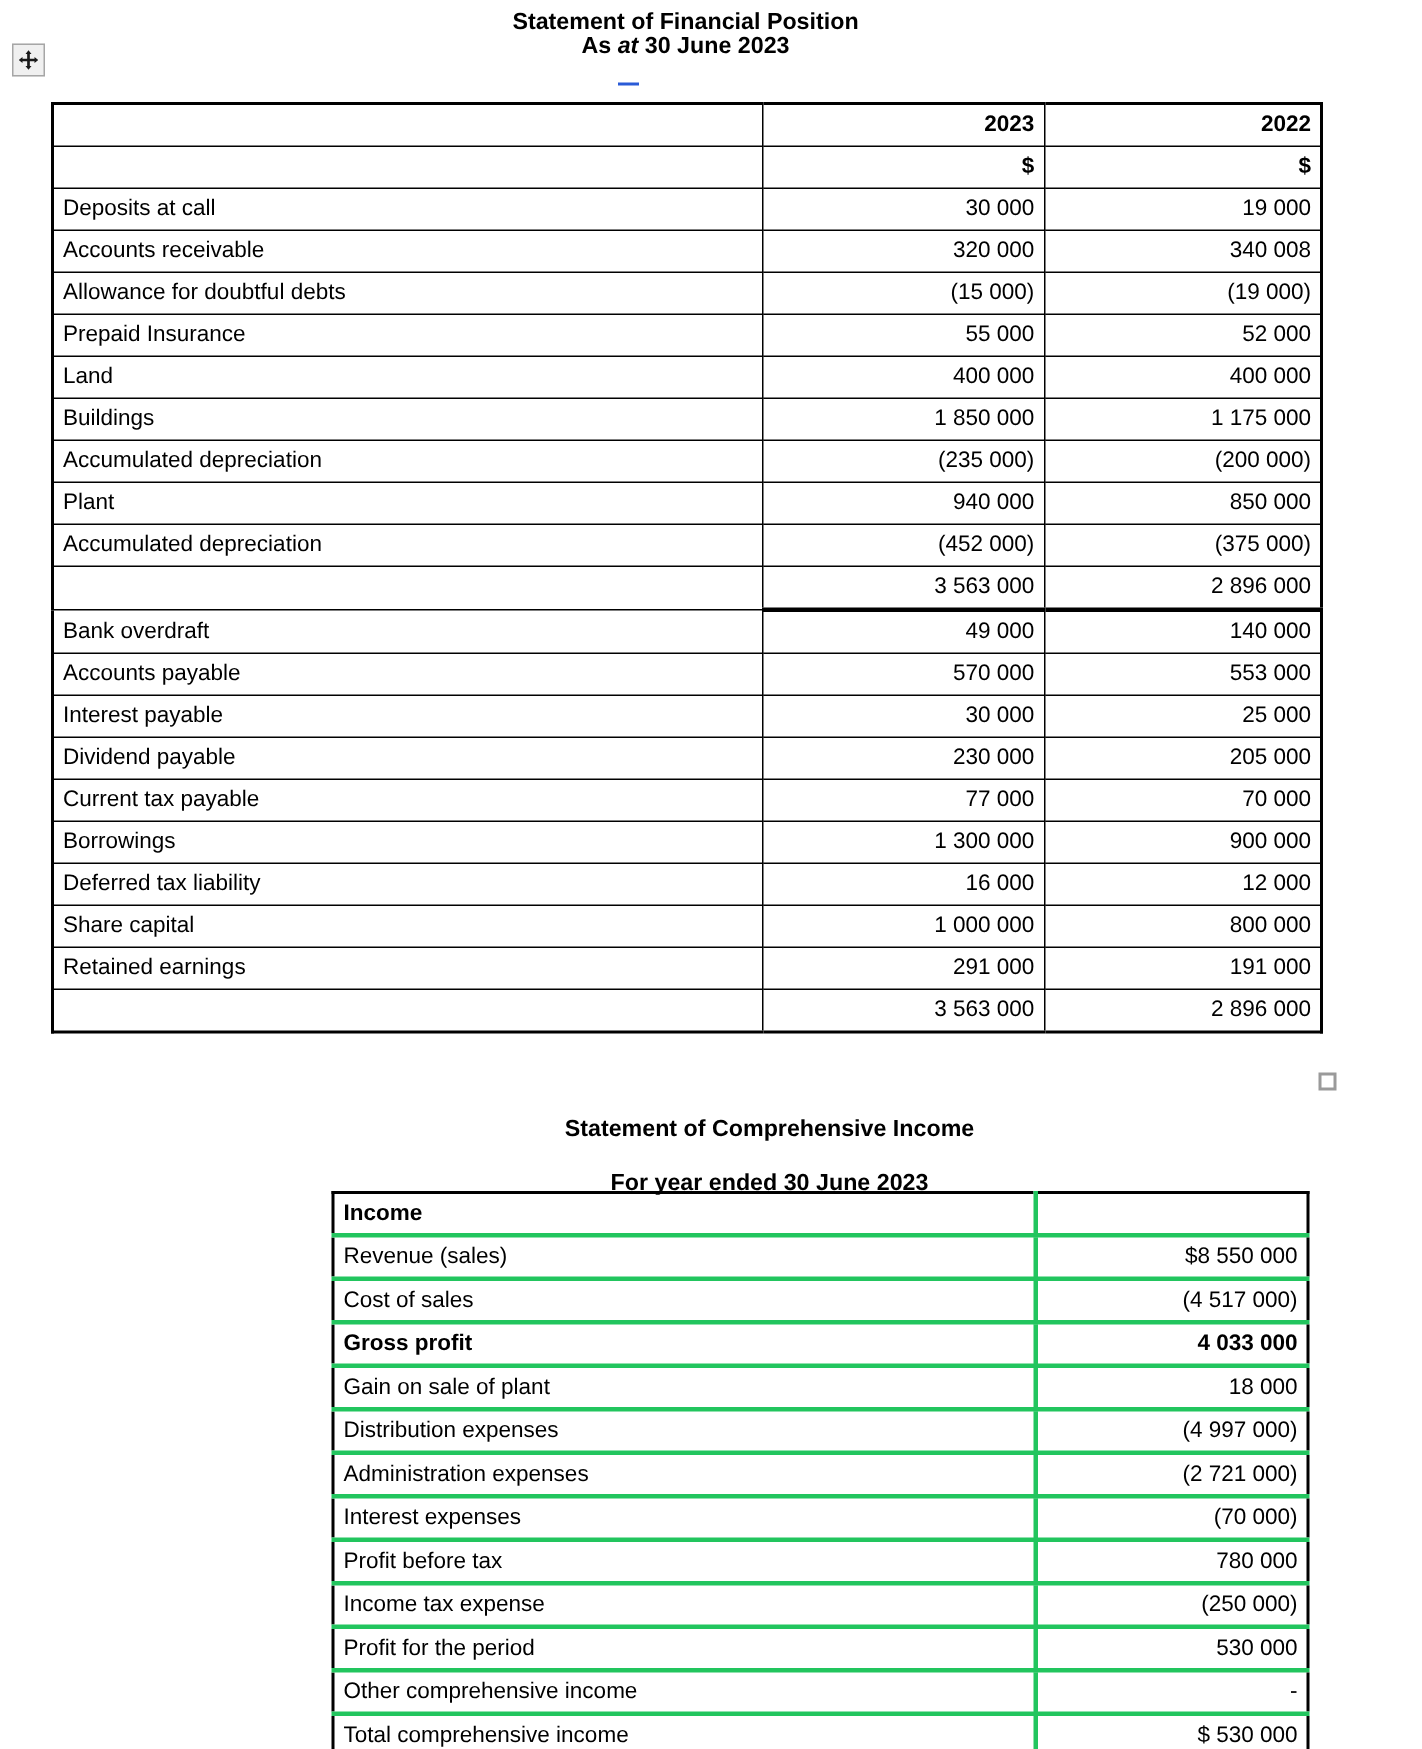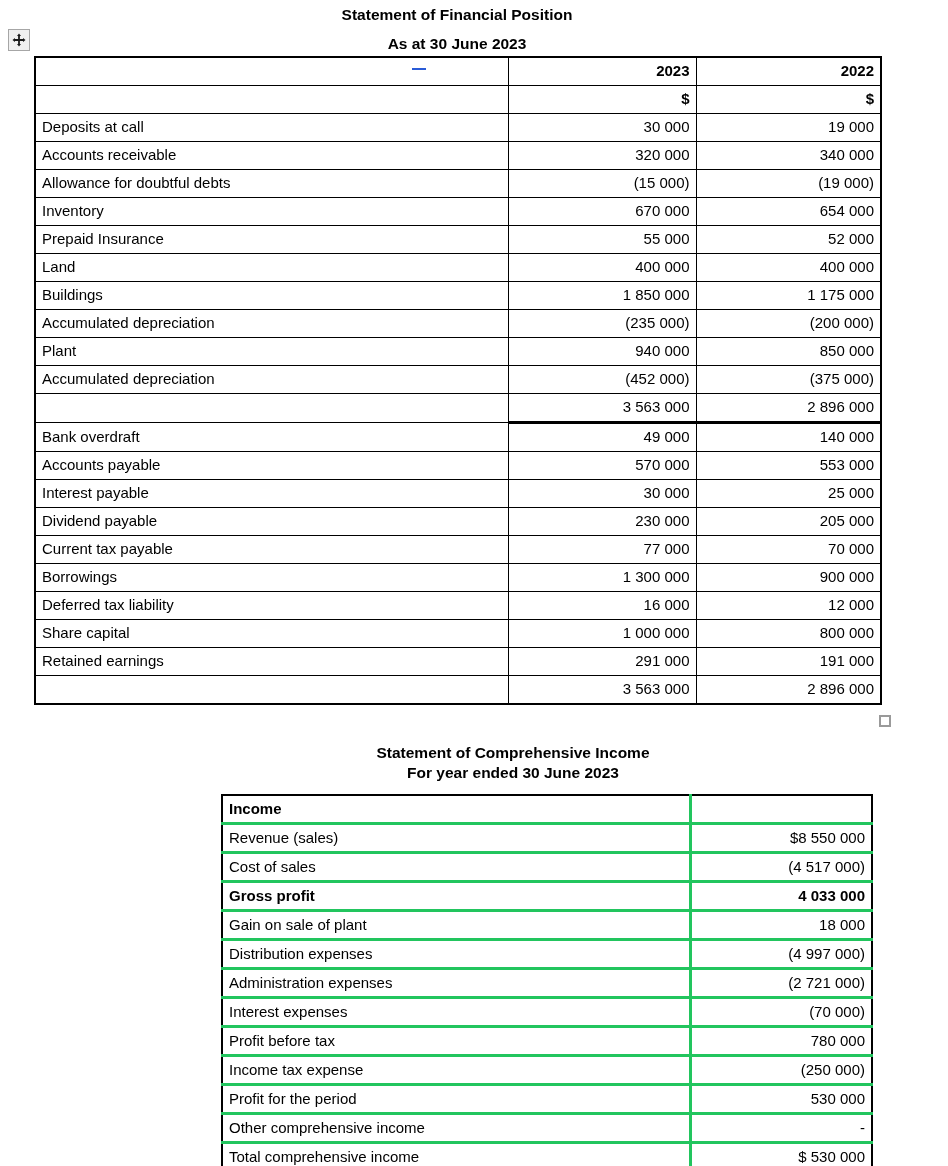--- a/index.html
+++ b/index.html
@@ -53,35 +53,36 @@
   }
   .doc-subtitle {
     font-weight: bold;
     font-size: 15.5px;
     text-align: center;
     line-height: 1.0;
   }
   .grammar-mark {
     border-bottom: 2px double #2a5bd7;
     padding-bottom: 16px;
+    font-style: italic;
   }
 
   
   #sfp-title-block {
     position: absolute;
     left: 34px;
     top: 7px;
     width: 846px;
   }
-  #sfp-title-block .doc-title { margin-bottom: 13px; }
+  #sfp-title-block .doc-title { }
 
   #sfp-wrap {
     position: absolute;
     left: 34px;
-    top: 56px;
+    top: 68px;
     width: 722px;
   }
 
   table.fin {
     border-collapse: collapse;
     table-layout: fixed;
     width: 100%;
     font-size: 15px;
   }
   table.fin td {
@@ -112,21 +113,21 @@
   
   tr.grand td.num { border-top: 1px solid #000; }
 
   
   #sci-title-block {
     position: absolute;
     left: 188px;
     top: 745px;
     width: 650px;
   }
-  #sci-title-block .doc-title { margin-bottom: 4px; }
+  #sci-title-block .doc-title { margin-bottom: 20px; }
 
   #sci-wrap {
     position: absolute;
     left: 188px;
     top: 794px;
     width: 576px;
     margin-left: 33px;
   }
   #sci-wrap table.fin { border: 2px solid #000; font-size: 15px; }
   #sci-wrap table.fin td {
@@ -173,31 +174,26 @@
           <td class="num">$</td>
         </tr>
         <tr>
           <td class="lbl">Deposits at call</td>
           <td class="num">30 000</td>
           <td class="num">19 000</td>
         </tr>
         <tr>
           <td class="lbl">Accounts receivable</td>
           <td class="num">320 000</td>
-          <td class="num">340 000</td>
+          <td class="num">340 008</td>
         </tr>
         <tr>
           <td class="lbl">Allowance for doubtful debts</td>
           <td class="num">(15 000)</td>
           <td class="num">(19 000)</td>
-        </tr>
-        <tr>
-          <td class="lbl">Inventory</td>
-          <td class="num">670 000</td>
-          <td class="num">654 000</td>
         </tr>
         <tr>
           <td class="lbl">Prepaid Insurance</td>
           <td class="num">55 000</td>
           <td class="num">52 000</td>
         </tr>
         <tr>
           <td class="lbl">Land</td>
           <td class="num">400 000</td>
           <td class="num">400 000</td>

